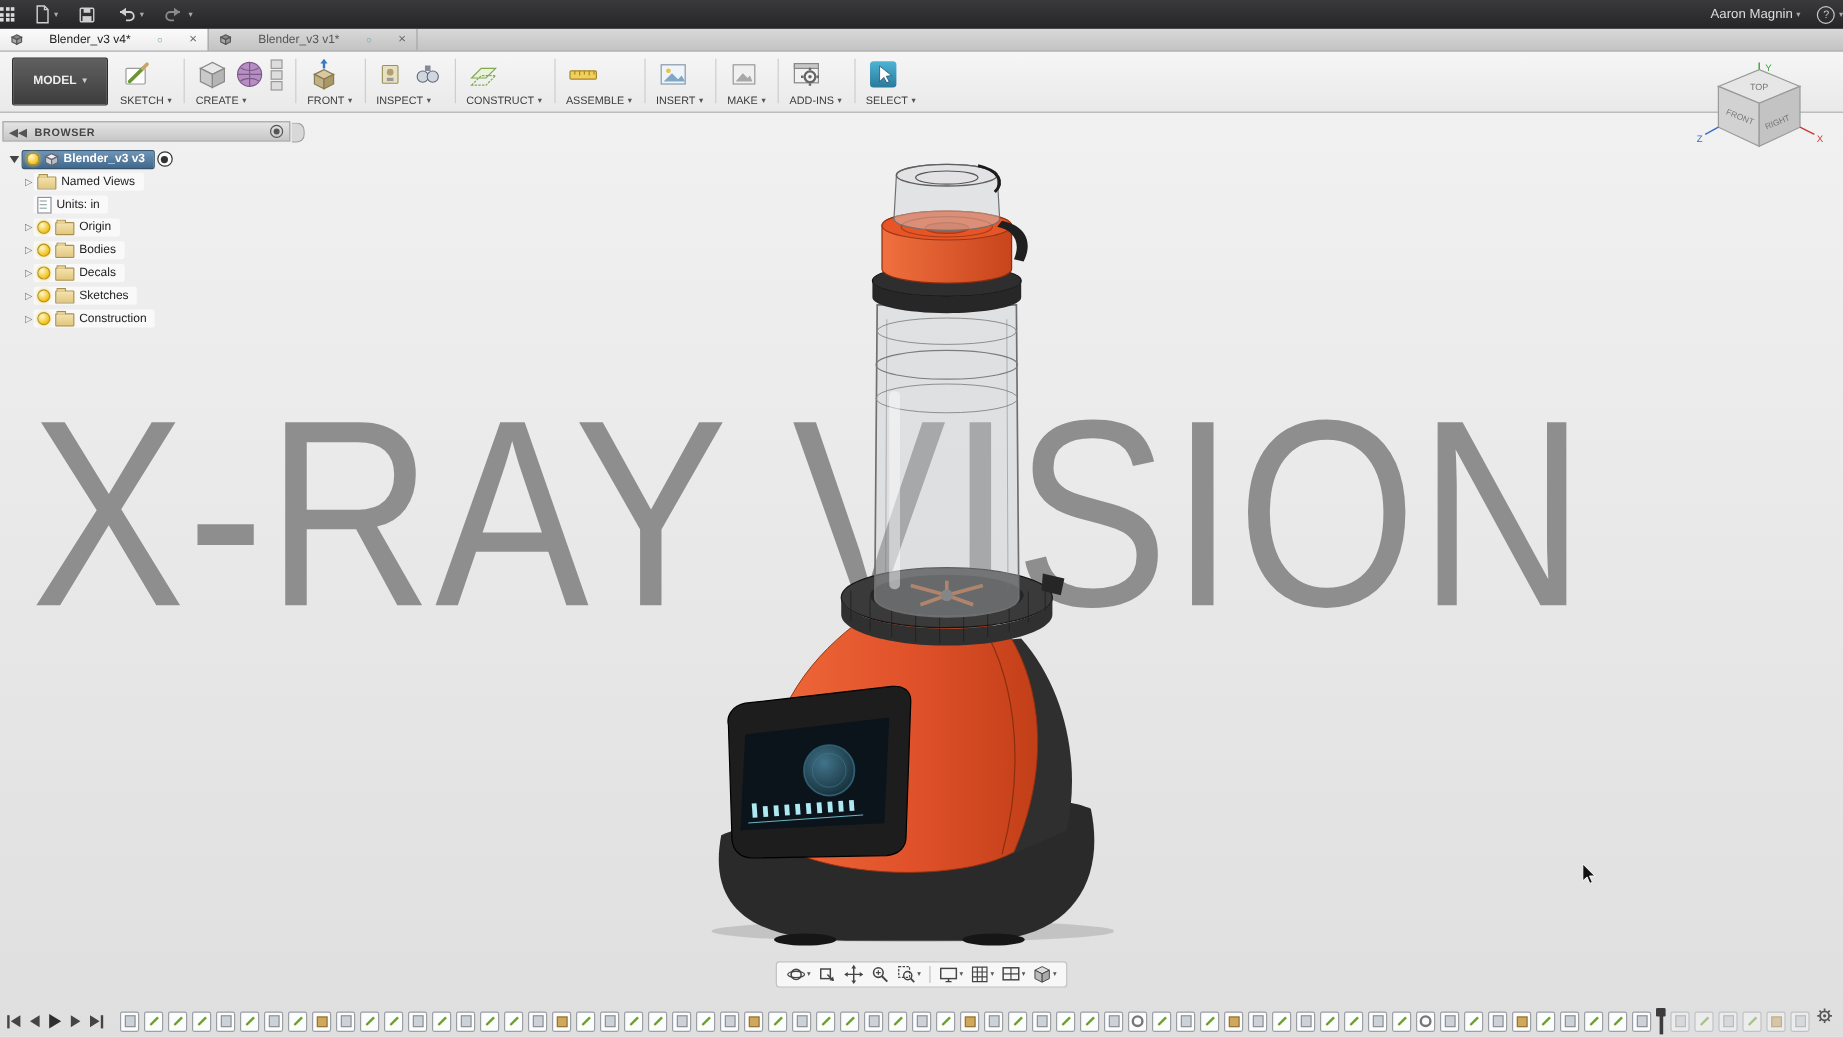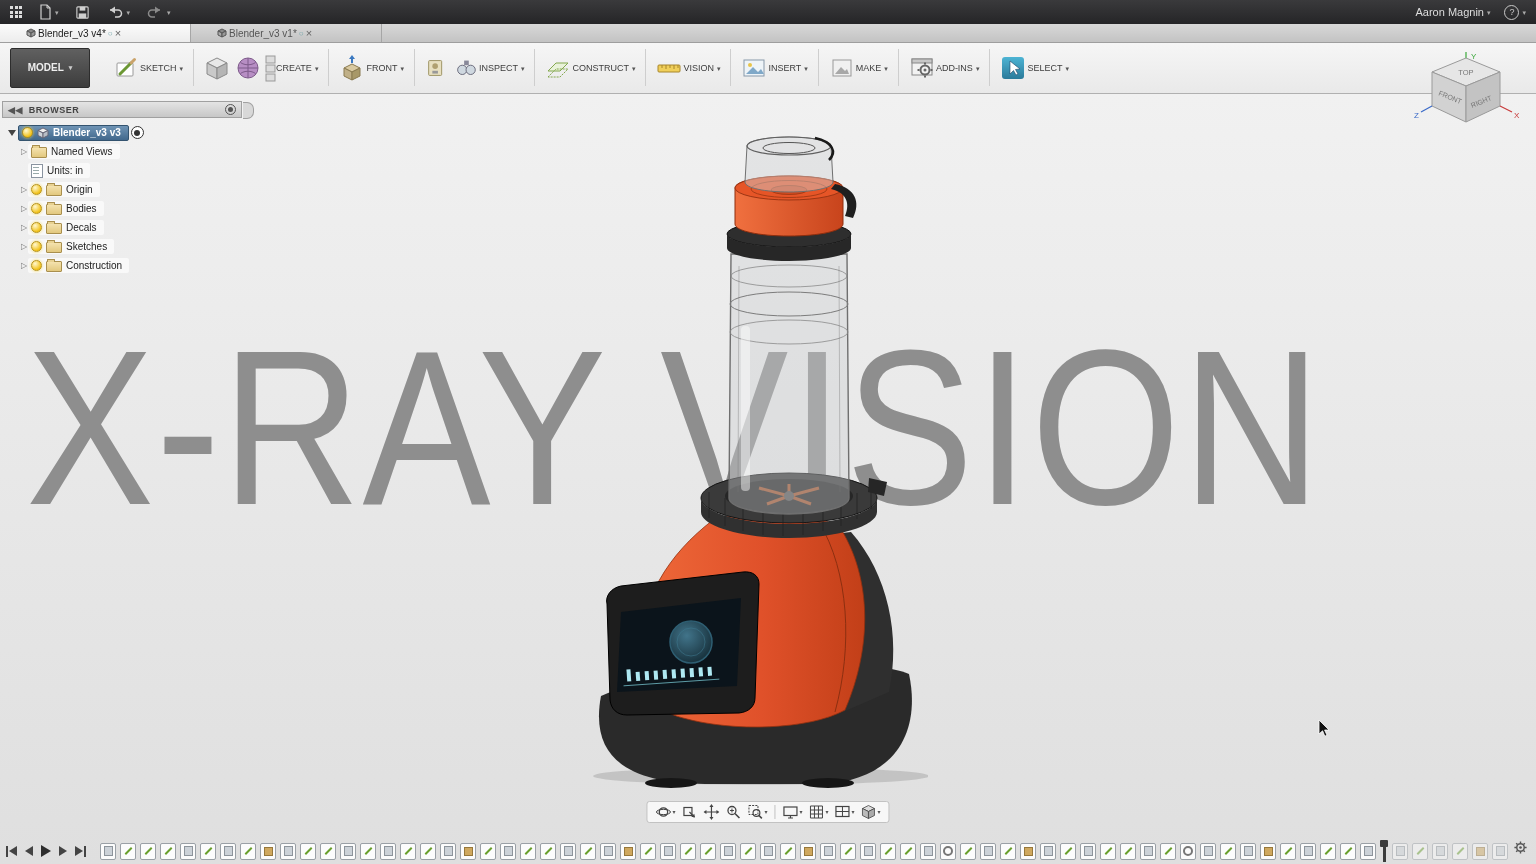--- a/index.html
+++ b/index.html
@@ -2,49 +2,49 @@
 <html><head>
 <meta charset="utf-8">
 <style>
   html,body{margin:0;padding:0}
   body{width:1536px;height:864px;overflow:hidden;position:relative;
        font-family:"Liberation Sans",sans-serif;background:#e8e8e8;user-select:none}
 
   
   #titlebar{position:absolute;top:0;left:0;right:0;height:24px;z-index:60;
             background:linear-gradient(#3a3a3c,#252527);display:flex;align-items:center;
-            padding:0 10px;gap:16px}
+            padding:0 0;gap:16px}
   .tb-btn{display:flex;align-items:center;gap:3px}
   .bento{display:grid;grid-template-columns:repeat(3,3px);gap:1.5px}
   .bento i{width:3px;height:3px;background:#dcdcdc;display:block}
   .crt{font-size:7px;color:#aaa;line-height:1}
   #tb-right{margin-left:auto;display:flex;align-items:center;gap:14px;color:#ddd;font-size:11px}
   .help-circle{width:13px;height:13px;border:1px solid #c8c8c8;border-radius:50%;
                font-size:9px;line-height:13px;text-align:center;color:#c8c8c8}
 
   
   #tabbar{position:absolute;top:24px;left:0;right:0;height:18px;z-index:55;
           background:linear-gradient(#d8d8d8,#c3c3c3);border-bottom:1px solid #9e9e9e;
           display:flex;align-items:stretch}
-  .tab{display:flex;align-items:center;gap:2px;padding:0 26px;font-size:10px;color:#555;
+  .tab{display:flex;align-items:center;gap:22px;padding:0 9px;font-size:10px;color:#555;
        border-right:1px solid #a6a6a6;min-width:138px}
   .tab.active{background:linear-gradient(#fbfbfb,#ececec);color:#222}
   .tab .ring{font-size:8px;color:#6fa3a8}
   .tab .close{font-size:11px;color:#666}
 
   
   #ribbon{position:absolute;top:42px;left:0;right:0;height:51px;z-index:50;
           background:linear-gradient(#f6f6f6,#e9e9e9);border-bottom:1px solid #b0b0b0;
           display:flex;align-items:center;padding-left:10px}
   .workspace{width:78px;height:38px;background:linear-gradient(#606060,#3d3d3d);
              border:1px solid #2d2d2d;border-radius:2px;color:#eee;font-size:10px;
              font-weight:bold;display:flex;align-items:center;justify-content:center;gap:5px;
-             margin-right:12px}
+             }
   .workspace .crt{color:#ccc}
-  .rgroup{display:flex;flex-direction:row;align-items:center;justify-content:center;
+  .rgroup{display:flex;flex-direction:column;align-items:flex-start;justify-content:center;
           padding:0 10px;height:100%;position:relative}
   .rgroup + .rgroup::before{content:'';position:absolute;left:0;top:7px;bottom:7px;width:1px;background:#cecece}
   .rg-icons{display:flex;align-items:center;gap:3px;height:32px}
   .rg-icons svg{display:block}
   .rg-label{font-size:9px;color:#3c3c3c;display:flex;align-items:center;gap:3px;margin-top:1px}
   .rg-label .crt{color:#555}
 
   
   #browser{position:absolute;left:2px;top:101px;width:240px;z-index:40;font-size:10px}
   .br-head{height:15px;background:linear-gradient(#e4e4e4,#c7c7c7);border:1px solid #a0a0a0;
@@ -289,21 +289,21 @@
         </div>
       </div>
       <div class="rgroup">
         <div class="rg-icons">
           <svg width="28" height="28" viewBox="0 0 28 28">
             <rect x="3" y="11" width="22" height="7" rx="1" fill="#f0cf5a" stroke="#a8862a"></rect>
             <path d="M7 11v3M11 11v4M15 11v3M19 11v4M23 11v3" stroke="#a8862a"></path>
           </svg>
         </div>
         <div class="rg-label">
-          <span>VISION</span>
+          <span>ASSEMBLE</span>
           <span class="crt">▾</span>
         </div>
       </div>
       <div class="rgroup">
         <div class="rg-icons">
           <svg width="28" height="28" viewBox="0 0 28 28">
             <rect x="4" y="6" width="20" height="16" fill="#eef4f8" stroke="#8899aa"></rect>
             <circle cx="10" cy="11" r="2" fill="#e8c44a"></circle>
             <polygon points="6,20 13,13 18,18 21,15 24,20" fill="#7fa8c8"></polygon>
           </svg>

